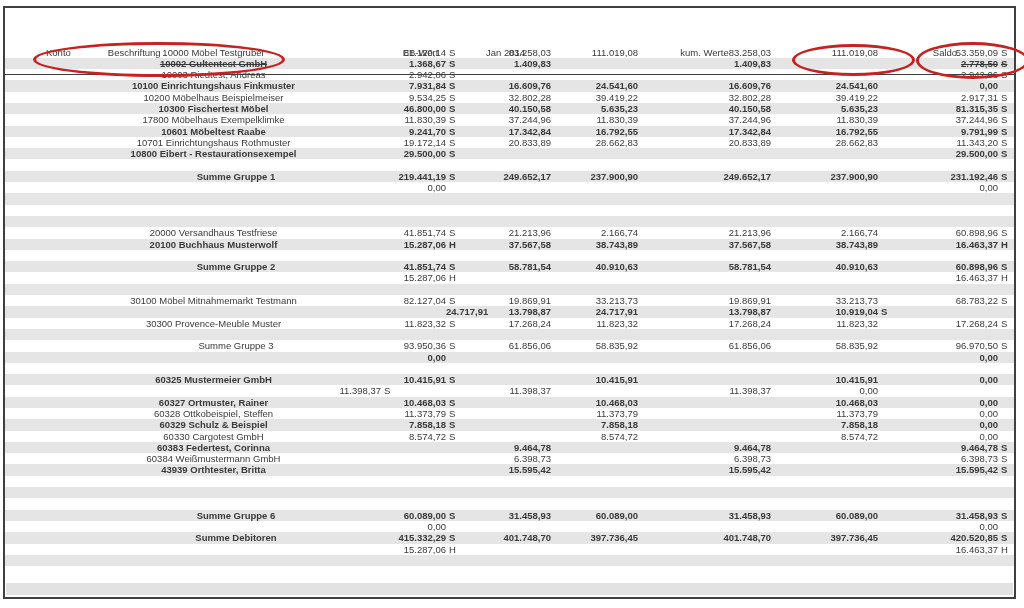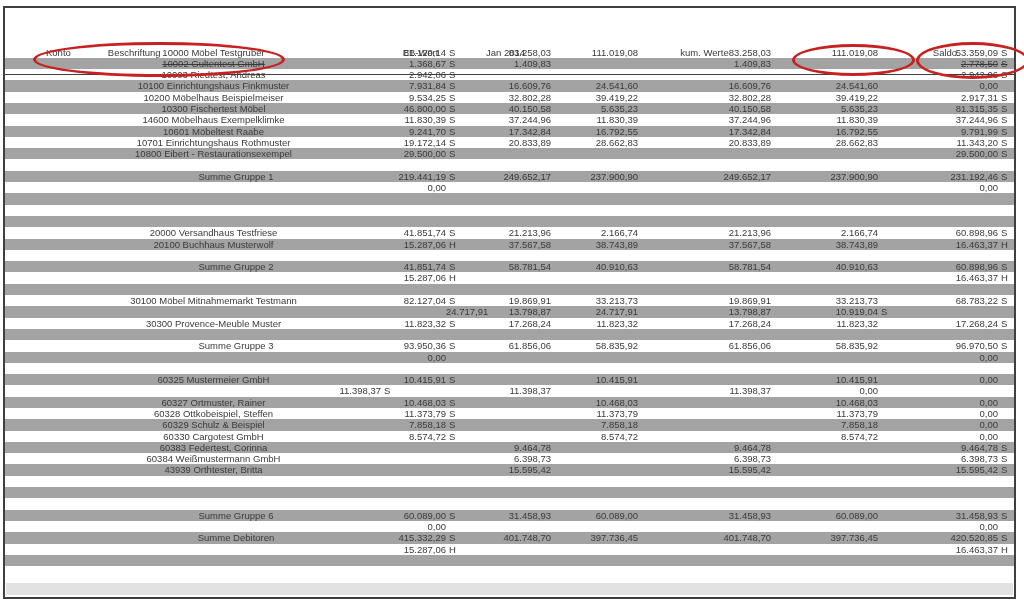--- a/index.html
+++ b/index.html
@@ -28,21 +28,21 @@
   .hcell.left{text-align:left;}
   .span2{grid-column:span 2;}
   .konto-gap{display:inline-block;width:37px;}
   .tbody{position:absolute;left:0;top:35.5px;right:0;padding-top:3px;}
   .row{
     display:grid;
     grid-template-columns:335px 65px 14px 91px 87px 133px 107px 120px 14px;
     padding-left:41px;height:11.3px;line-height:11.4px;font-size:9.5px;
     white-space:nowrap;box-sizing:border-box;
   }
-  .row.shade{background:#a3a3a3;}
+  .row.shade{background:#e5e5e5;font-weight:bold;}
   .cell{overflow:visible;text-align:center;}
   .num{text-align:right;}
   .sfx{text-align:left;padding-left:3px;}
   .sumlabel{padding-left:45px;}
   .struck{text-decoration:line-through;text-decoration-thickness:1px;}
   .band{
     position:absolute;left:1px;right:1px;top:575px;height:12px;
     background:#e2e2e2;
   }
   .circle{
@@ -137,21 +137,21 @@
         <div class="num">46.800,00</div>
         <div class="sfx">S</div>
         <div class="num">40.150,58</div>
         <div class="num">5.635,23</div>
         <div class="num">40.150,58</div>
         <div class="num">5.635,23</div>
         <div class="num">81.315,35</div>
         <div class="sfx">S</div>
       </div>
       <div class="row">
-        <div class="cell">14600 Möbelhaus Exempelklimke</div>
+        <div class="cell">17800 Möbelhaus Exempelklimke</div>
         <div class="num">11.830,39</div>
         <div class="sfx">S</div>
         <div class="num">37.244,96</div>
         <div class="num">11.830,39</div>
         <div class="num">37.244,96</div>
         <div class="num">11.830,39</div>
         <div class="num">37.244,96</div>
         <div class="sfx">S</div>
       </div>
       <div class="row shade">

